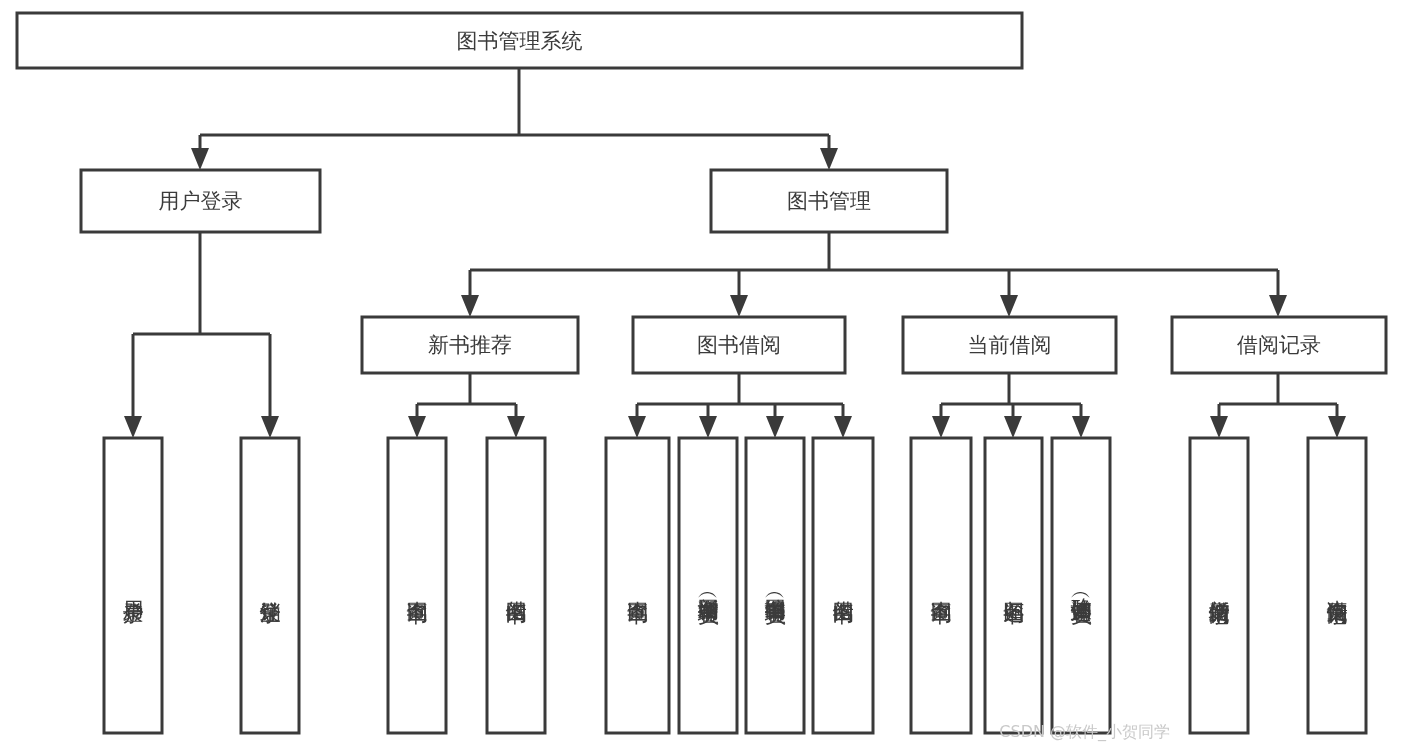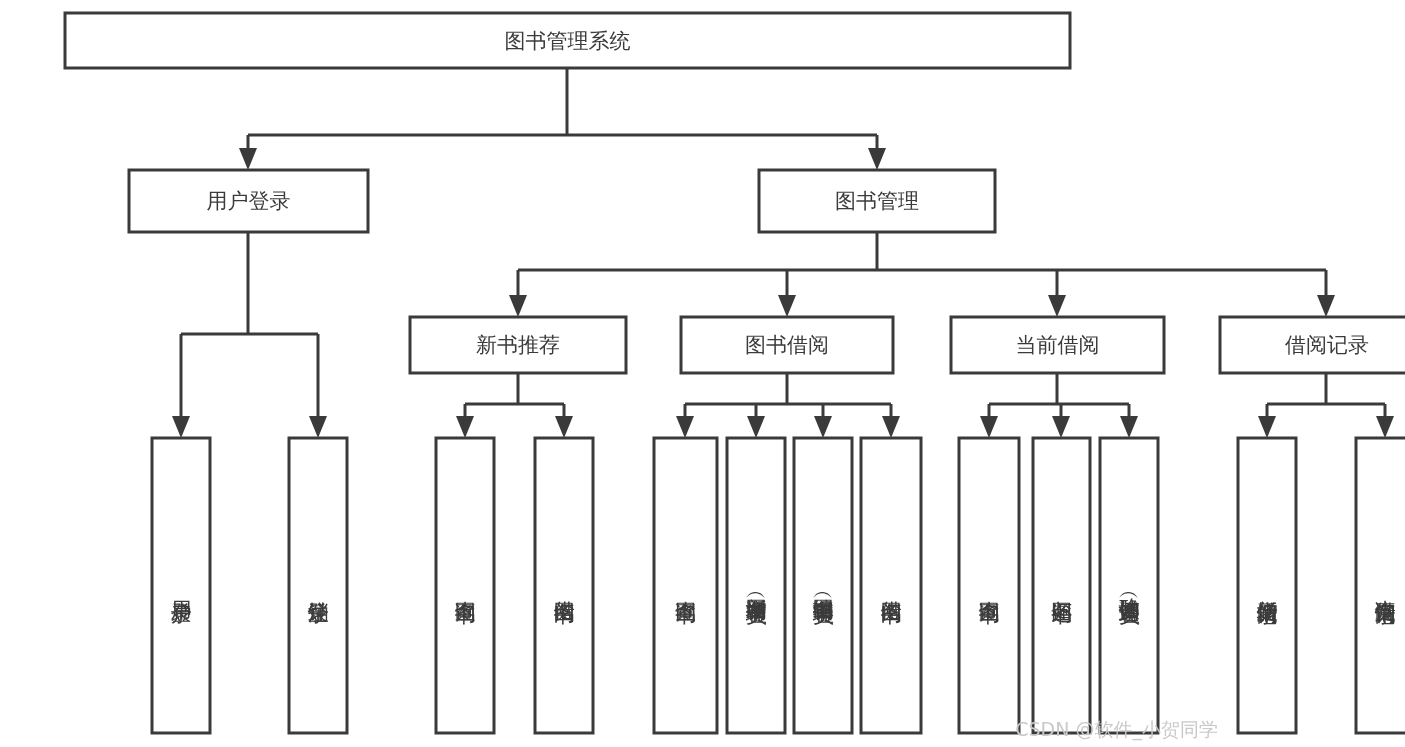--- a/index.html
+++ b/index.html
@@ -11,21 +11,20 @@
     width: 1405px;
     height: 747px;
     overflow: hidden;
     font-family: "DejaVu Sans", "Liberation Sans", sans-serif;
   }
   #diagram-root {
     position: relative;
     width: 1178px;
     height: 747px;
     background: #ffffff;
-    margin-left: 48px;
   }
   svg#tree-svg {
     position: absolute;
     left: 0;
     top: 0;
     width: 1405px;
     height: 747px;
     display: block;
   }
   .node-box {
@@ -64,21 +63,21 @@
     text-orientation: upright;
     white-space: pre-line;
     pointer-events: none;
   }
   .watermark {
     position: absolute;
     right: 8px;
     bottom: 4px;
     color: #c9c9c9;
     font-family: "DejaVu Sans", "Liberation Sans", sans-serif;
-    font-size: 19px;
+    font-size: 16px;
     white-space: nowrap;
     user-select: none;
   }
 </style>
 </head>
 <body>
 
 <div id="diagram-root">
 
   <svg id="tree-svg" viewBox="0 0 1405 747">

